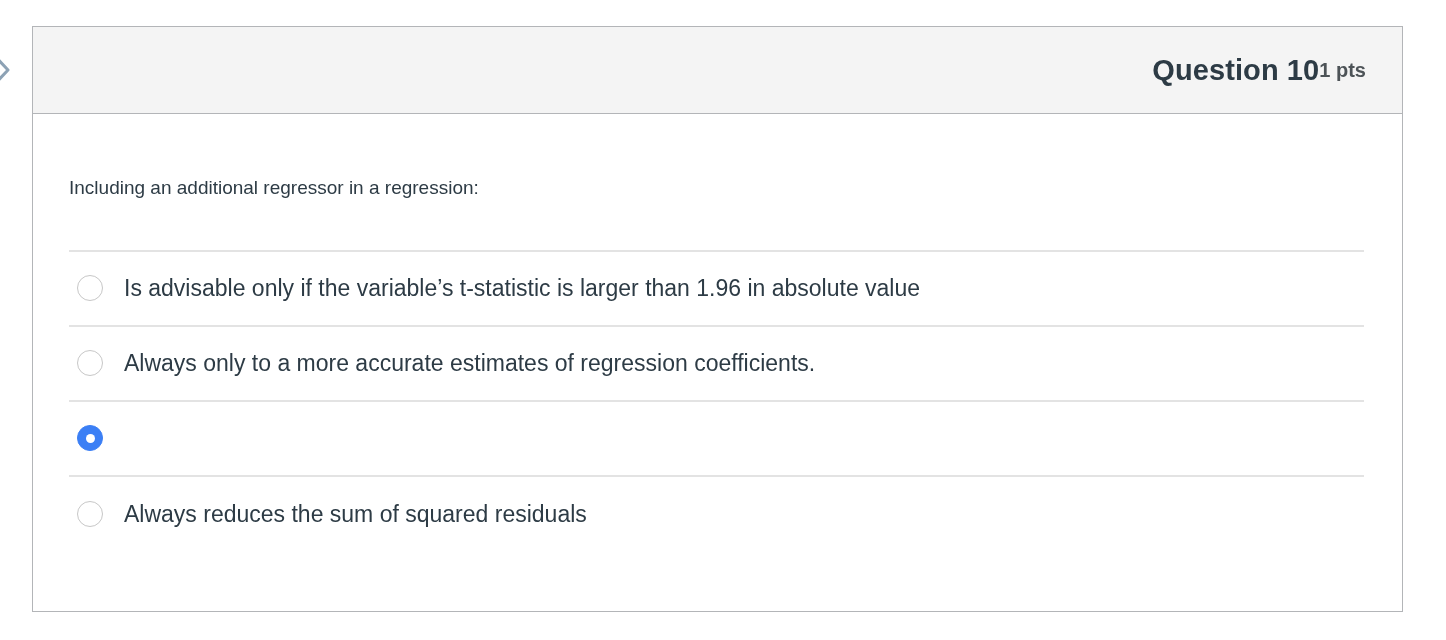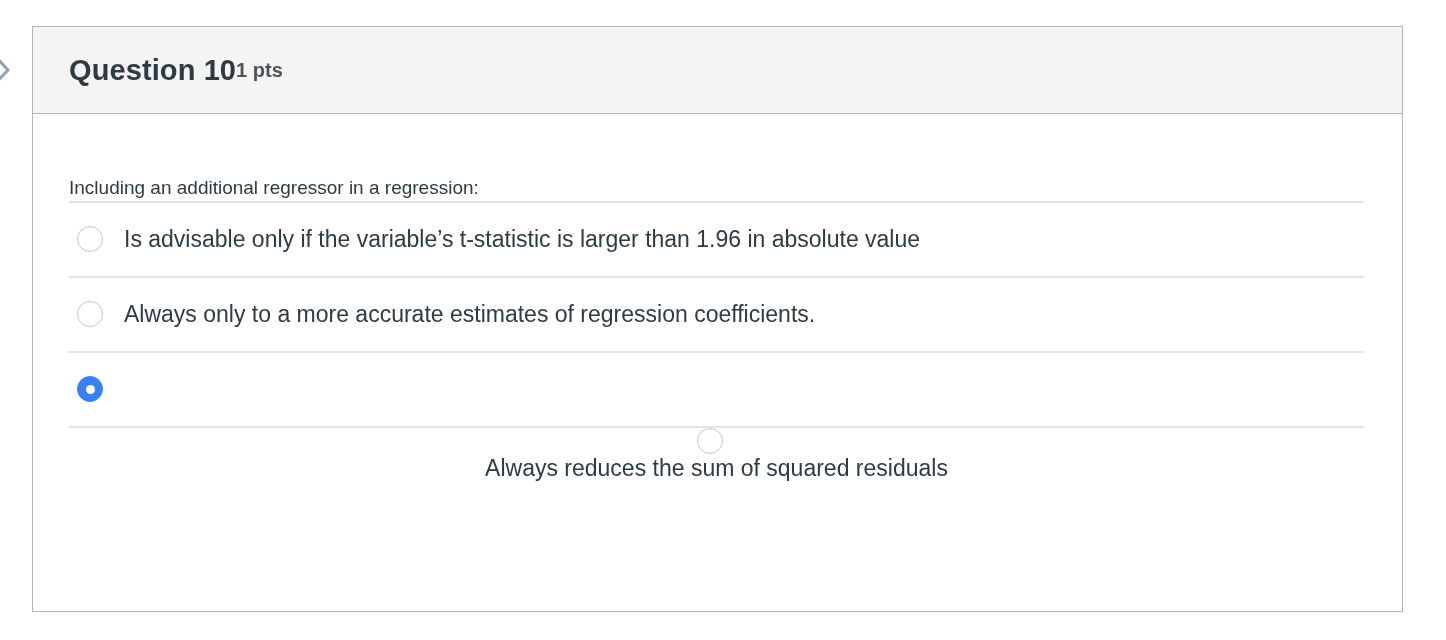--- a/index.html
+++ b/index.html
@@ -37,21 +37,21 @@
     background: #ffffff;
     box-sizing: border-box;
   }
 
   .question-header {
     height: 87px;
     background: #f4f4f4;
     border-bottom: 1px solid #b3b5b8;
     display: flex;
     align-items: center;
-    justify-content: flex-start;
+    justify-content: flex-end;
     padding: 0 36px;
     box-sizing: border-box;
   }
   .question-title {
     font-size: 29px;
     font-weight: bold;
     color: #2d3b45;
     letter-spacing: 0.1px;
   }
   .question-points {
@@ -67,32 +67,33 @@
 
   .question-text {
     font-size: 19px;
     color: #2d3b45;
     padding-top: 62px;
     padding-bottom: 0;
     line-height: 1.3;
   }
 
   .answers {
+    margin-top: 49px;
     border-top: 2px solid #e3e3e3;
     width: 1295px;
   }
 
   .answer-row {
     display: flex;
     align-items: center;
     height: 75px;
     border-bottom: 2px solid #e3e3e3;
     box-sizing: border-box;
   }
-  .answer-row:last-child { border-bottom: none; flex-direction: column; }
+  .answer-row:last-child { border-bottom: none; }
 
   .radio {
     width: 26px;
     height: 26px;
     border-radius: 50%;
     border: 1px solid #c7c7c7;
     background: #ffffff;
     box-sizing: border-box;
     flex: 0 0 auto;
     margin-left: 8px;

